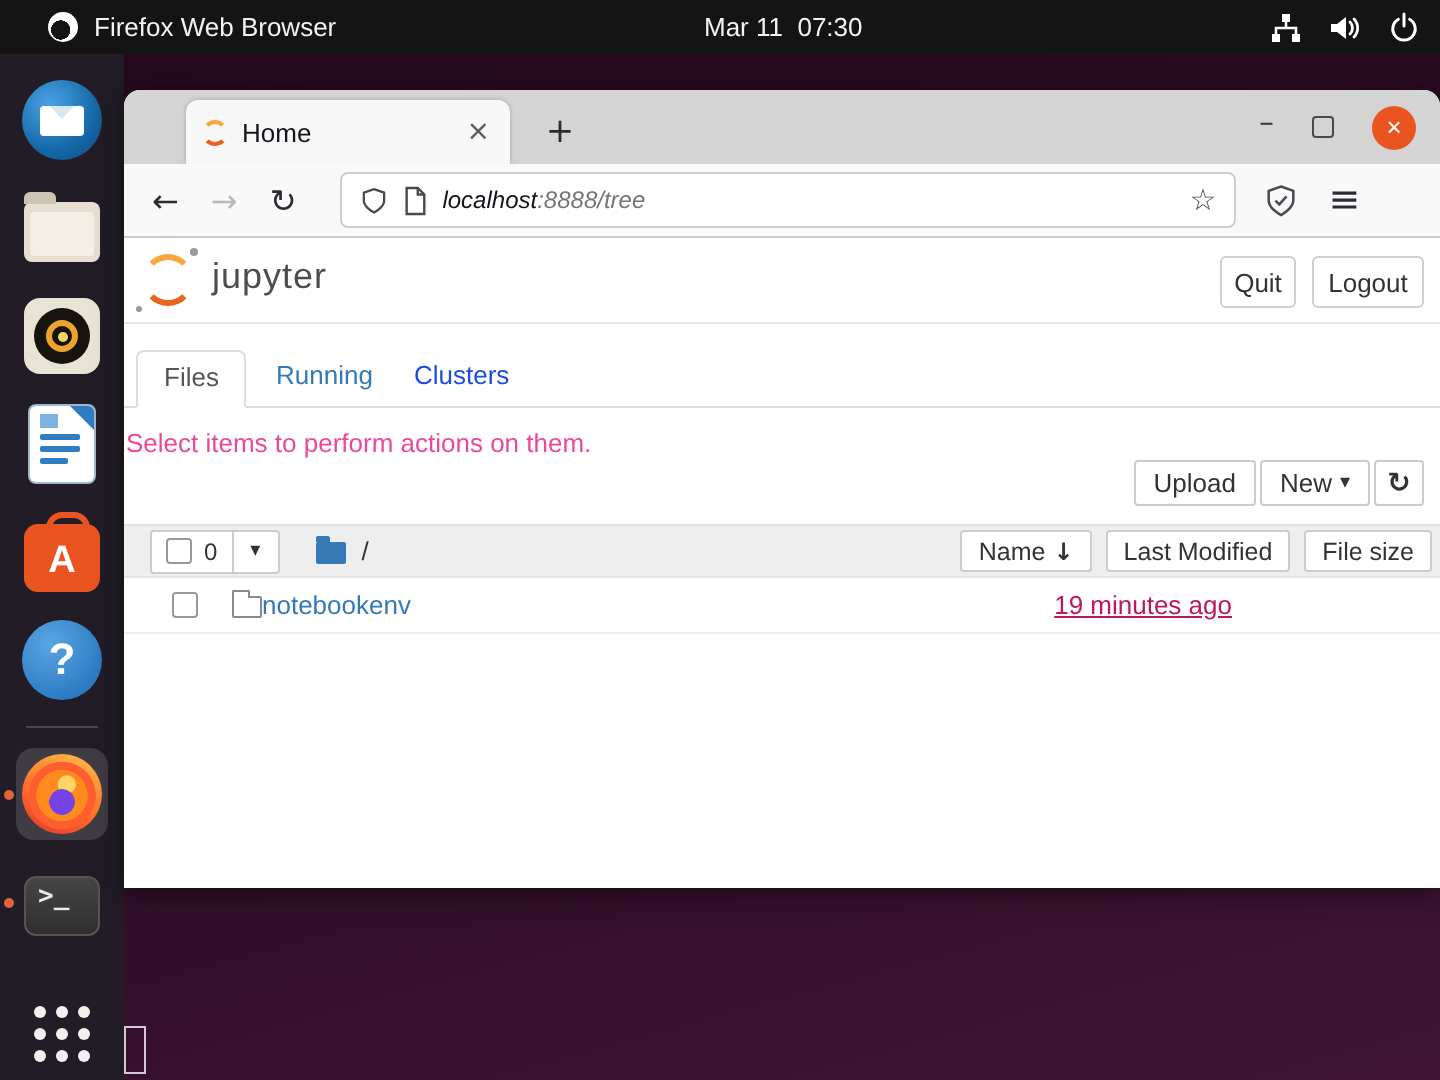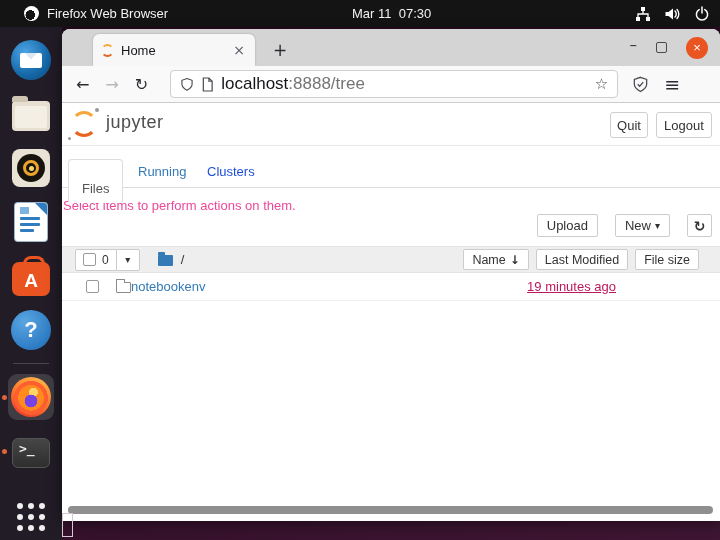--- a/index.html
+++ b/index.html
@@ -73,21 +73,21 @@
                       radial-gradient(circle at 56% 38%, #ffd567 0 13%, transparent 14%),
                       radial-gradient(circle at 50% 52%, #ff8a1e 0 44%, #ff5f2e 45% 58%, transparent 59%),
                       linear-gradient(205deg,#ffc24b,#ff6a2a 60%,#e2332e); }
   .ic-term { width:38px; height:30px; background:linear-gradient(#464646,#2e2e2e); border:1px solid #555;
              border-radius:6px; color:#e8e8e8; font-family:"DejaVu Sans Mono","Liberation Mono",monospace;
              font-size:13px; font-weight:bold; padding:2px 0 0 6px; margin-top:4px; }
   .ic-grid { display:grid; grid-template-columns:repeat(3,6px); grid-template-rows:repeat(3,6px); gap:5px; }
   .ic-grid i { width:6px; height:6px; border-radius:50%; background:#f0f0f0; }
 
   
-  .window { position:absolute; left:62px; top:29px; width:658px; height:492px; background:#fff;
+  .window { position:absolute; left:62px; top:45px; width:658px; height:399px; background:#fff;
             border-radius:8px 8px 0 0; box-shadow:0 2px 14px rgba(0,0,0,.5); }
   .tabbar { position:absolute; left:0; top:0; right:0; height:37px; background:#d4d4d4;
             border-radius:8px 8px 0 0; }
   .tab { position:absolute; left:31px; top:5px; width:162px; height:32px; background:#f7f7f8;
          border-radius:6px 6px 0 0; box-shadow:0 0 2px rgba(0,0,0,.25); display:flex;
          align-items:center; padding:0 8px; gap:7px; font-size:13px; color:#15141a; }
   .tab-title { flex:1 1 auto; }
   .tab-close { color:#5b5b66; font-size:14px; padding:0 2px; }
   .jlogo-mini { width:13px; height:13px; border-radius:50%; border:2.5px solid transparent;
                 border-top-color:#f9a63c; border-bottom-color:#e8641f; }
@@ -98,21 +98,21 @@
   .wc-max { width:11px; height:11px; border:1.5px solid #4a4a4a; border-radius:2px; }
   .wc-close { width:22px; height:22px; border-radius:50%; background:#e95420; color:#fff;
               display:flex; align-items:center; justify-content:center; font-size:13px; }
 
   .navbar { position:absolute; left:0; top:37px; right:0; height:37px; background:#f9f9fa;
             border-bottom:1px solid #ccc; display:flex; align-items:center; padding:0 14px 0 14px; }
   .nav-ic { font-size:16px; color:#2b2b33; margin-right:16px; }
   .nav-ic.disabled { color:#b8b8b8; }
   .urlbar { margin-left:6px; width:448px; height:28px; background:#fff; border:1px solid #cfcfcf;
             border-radius:4px; display:flex; align-items:center; padding:0 9px; gap:7px; }
-  .url-text { font-size:17px; color:#15141a; }
+  .url-text { font-size:12px; color:#15141a;font-style:italic; }
   .url-text .dim { color:#757575; }
   .url-star { margin-left:auto; font-size:15px; color:#4a4a52; }
   .nav-right { display:flex; align-items:center; gap:15px; margin-left:14px; }
   .menu-ic { font-size:19px; color:#2b2b33; }
 
   
   .content { position:absolute; left:0; top:75px; right:0; bottom:0; background:#fff;
              overflow:hidden; font-size:13px; color:#333; }
   .jheader { position:absolute; left:0; top:0; right:0; height:42px; border-bottom:1px solid #e7e7e7; }
   .jlogo { position:absolute; left:9px; top:7px; width:26px; height:26px; border-radius:50%;
@@ -122,49 +122,49 @@
   .jlogo::after { content:""; position:absolute; left:-6px; bottom:-6px; width:3px; height:3px;
            border-radius:50%; background:#989898; }
   .brand { position:absolute; left:44px; top:8px; font-size:18px; color:#4e4e4e; letter-spacing:.5px; }
   .jbtn { position:absolute; top:8px; height:26px; background:#fff; border:1px solid #cfcfcf;
           border-radius:3px; font-size:13px; color:#333; display:flex; align-items:center;
           justify-content:center; }
   .btn-quit { left:548px; width:38px; }
   .btn-logout { left:594px; width:56px; }
 
   .tabline { position:absolute; left:0; right:0; top:83px; height:1px; background:#ddd; }
-  .tab-files { position:absolute; left:6px; top:55px; height:29px; padding:21px 13px; background:#fff;
+  .tab-files { position:absolute; left:6px; top:55px; height:29px; padding:5px 13px; background:#fff;
                border:1px solid #ddd; border-bottom:1px solid #fff; border-radius:4px 4px 0 0;
                color:#555; z-index:2;text-align:center; }
   .tab-running { position:absolute; left:76px; top:60px; color:#337ab7; }
   .tab-clusters { position:absolute; left:145px; top:60px; color:#1d4ed8; }
 
   .hint { position:absolute; left:1px; top:94px; color:#ec4899; }
 
-  .actions { position:absolute; right:8px; top:110px; display:flex; gap:17px; align-items:center; }
+  .actions { position:absolute; right:8px; top:110px; display:flex; gap:2px; align-items:center; }
   .abtn { height:23px; background:#fff; border:1px solid #ccc; border-radius:2px; font-size:13px;
           color:#333; display:flex; align-items:center; gap:4px; padding:0 9px; }
   .abtn.icon-only { width:25px; padding:0; justify-content:center; font-weight:bold; font-size:14px; }
 
   .lhead { position:absolute; left:0; right:0; top:142px; height:27px; background:#eee;
            border-top:1px solid #e3e3e3; border-bottom:1px solid #e3e3e3; display:flex;
            align-items:center; padding-left:13px; }
   .sel-group { display:flex; }
   .sel-btn { height:22px; background:#fff; border:1px solid #ccc; display:flex; align-items:center;
              gap:6px; padding:0 7px; font-size:12px; color:#333; border-radius:2px 0 0 2px; }
   .sel-caret { height:22px; width:24px; background:#fff; border:1px solid #ccc; margin-left:-1px;
                border-radius:0 2px 2px 0; display:flex; align-items:center; justify-content:center;
                font-size:10px; color:#333; }
   .cbox { width:13px; height:13px; background:#fff; border:1px solid #999; border-radius:2px; }
   .folder-solid { position:relative; width:15px; height:11px; background:#337ab7; border-radius:1px;
                   margin:2px 0 0 18px; }
   .folder-solid::before { content:""; position:absolute; top:-3px; left:0; width:7px; height:3px;
                   background:#337ab7; border-radius:1px 1px 0 0; }
   .crumb { margin-left:8px; color:#333; }
-  .sort-btns { margin-left:auto; display:flex; gap:7px; padding-right:21px; }
+  .sort-btns { margin-left:auto; display:flex; gap:7px; padding-right:4px; }
   .sbtn { height:21px; background:#fff; border:1px solid #ccc; border-radius:2px; font-size:12.5px;
           color:#333; display:flex; align-items:center; gap:4px; padding:0 8px; }
   .sort-arrow { font-weight:bold; font-size:12px; }
 
   .lrow { position:absolute; left:0; right:0; top:169px; height:28px; border-bottom:1px solid #ededed;
           display:flex; align-items:center; padding-left:24px; }
   .folder-outline { position:relative; width:15px; height:11px; background:#fff; border:1px solid #8a8a8a;
                     border-radius:1px; margin:2px 0 0 17px; }
   .folder-outline::before { content:""; position:absolute; top:-4px; left:-1px; width:7px; height:3px;
                     background:#fff; border:1px solid #8a8a8a; border-bottom:none;

